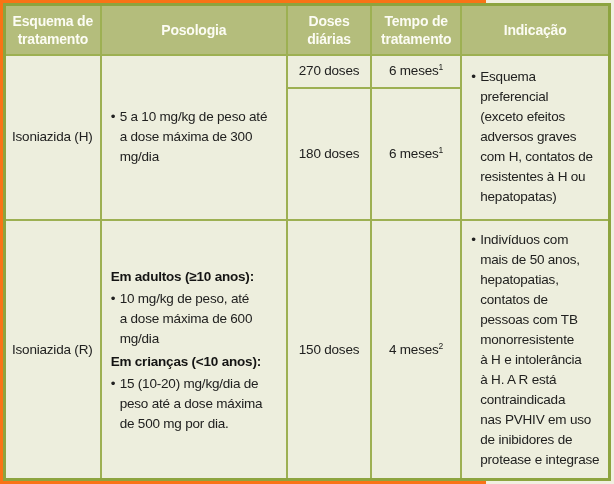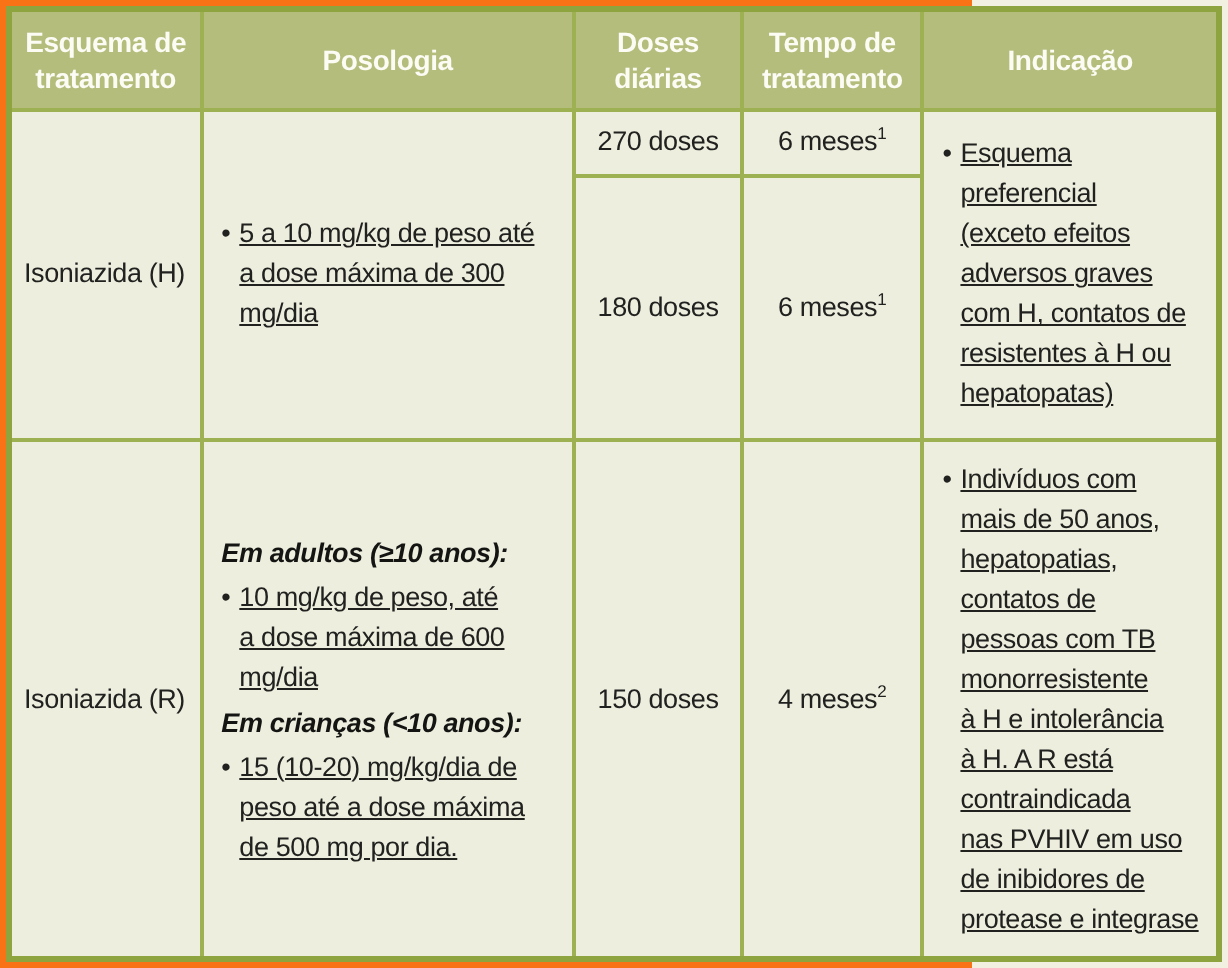--- a/index.html
+++ b/index.html
@@ -33,22 +33,22 @@
   tr.hrow{height:50px;}
   tr.r1a{height:33px;}
   tr.r1b{height:131px;}
   tr.r2{height:256px;}
   td.scheme{padding:2px 2px 2px 6px;text-align:left;}
   td.poso{padding:4px 3px 4px 9px;text-align:left;}
   td.num{text-align:center;padding:1px 2px;}
   td.ind{padding:5px 3px 5px 9px;text-align:left;}
   .bullet-item{display:flex;align-items:flex-start;}
   .bullet{width:9px;flex:none;}
-  .btext{flex:1;white-space:pre-line;text-decoration:underline;}
-  .pheading{font-weight:bold;color:#141413;margin:3px 0 2px;font-style:italic;}
+  .btext{flex:1;white-space:pre-line;}
+  .pheading{font-weight:bold;color:#141413;margin:3px 0 2px;}
   .poso .bullet-item{margin:2px 0;}
   sup.fn{font-size:8.5px;line-height:0;vertical-align:super;letter-spacing:0;}
 </style>
 </head>
 <body>
 
 <div class="page">
   <table class="tb">
     <colgroup>
       <col style="width:96px">

